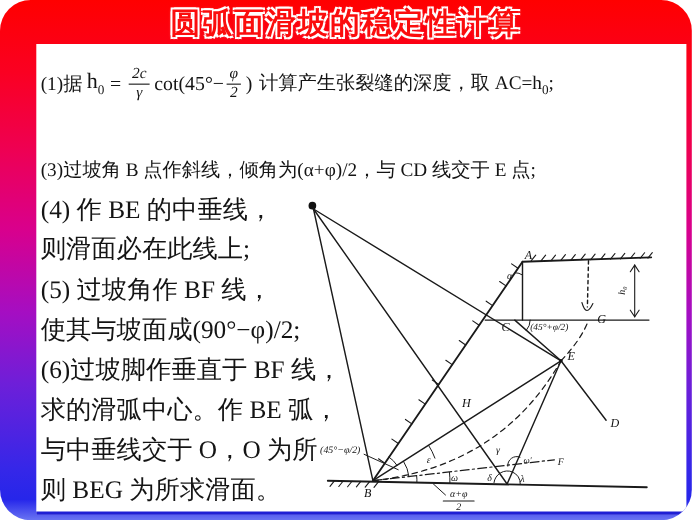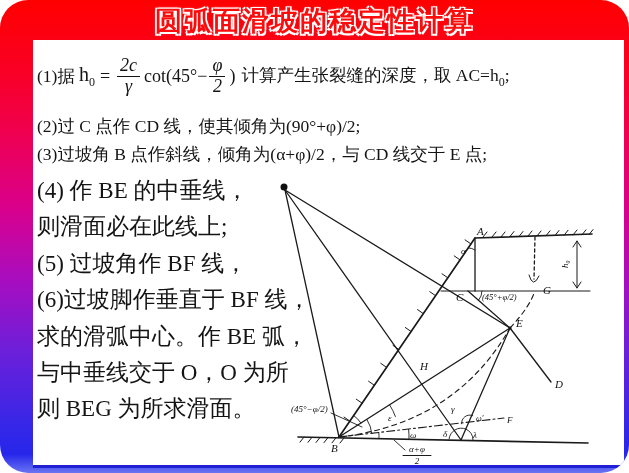--- a/index.html
+++ b/index.html
@@ -18,21 +18,21 @@
     position:absolute; left:33px; top:40px; width:571px; height:425px;
     background:#ffffff; border-bottom:3px solid #1f1fd4; color:#141414;padding-left:20px;
   }
   .fline{
     position:absolute; left:4px; top:4px; height:64px; display:flex; align-items:center;
     font-size:17.5px; white-space:nowrap;
   }
   .fvar{font-size:20px; margin-left:4px;}
   .fsub{font-size:12px; vertical-align:sub;}
   .feq{margin:0 5px; font-size:18px;}
-  .frac{display:inline-flex; flex-direction:column; align-items:center; line-height:1.1; margin:0 2px; font-size:18px;}
+  .frac{display:inline-flex; flex-direction:column; align-items:center; line-height:1.1; margin:0 2px; font-size:14px;}
   .frac .num{padding:0 3px; border-bottom:1.5px solid #141414; font-style:italic;}
   .frac .den{padding:0 3px; font-style:italic;}
   .fcot{font-size:18px; margin-left:2px;}
   .ftext{margin-left:6px;}
   .tline{position:absolute; left:4px; white-space:nowrap; font-size:17.5px;}
   .tline2{top:74px;}
   .tline3{top:102px;}
   .leftcol{position:absolute; left:4px; top:133px; width:272px; font-size:23px; line-height:36.4px; white-space:nowrap;}
   .diagram{position:absolute; left:237px; top:128px;}
   .diagram text{font-family:"Liberation Serif","DejaVu Serif",serif; fill:#111; font-style:italic;}
@@ -56,27 +56,27 @@
       </span>
       <span class="fcot">cot(45°−</span>
       <span class="frac">
         <span class="num">φ</span>
         <span class="den">2</span>
       </span>
       <span class="fcot">)</span>
       <span class="ftext"><span>计算产生张裂缝的深度，取 AC=h</span><span class="fsub">0</span><span>;</span></span>
     </div>
 
-    <div class="tline tline2">(2)过 C 点作 CD 线，使其倾角为(90°+φ)/2;</div>
     <div class="tline tline3">(3)过坡角 B 点作斜线，倾角为(α+φ)/2，与 CD 线交于 E 点;</div>
 
     <div class="leftcol">
       <div>(4) 作 BE 的中垂线，</div>
       <div>则滑面必在此线上;</div>
       <div>(5) 过坡角作 BF 线，</div>
+      <div>使其与坡面成(90°−φ)/2;</div>
       <div>(6)过坡脚作垂直于 BF 线，</div>
       <div>求的滑弧中心。作 BE 弧，</div>
       <div>与中垂线交于 O，O 为所</div>
       <div>则 BEG 为所求滑面。</div>
     </div>
 
     <svg class="diagram" width="340" height="297" viewBox="270 168 340 297">
       <g stroke="#1a1a1a" stroke-width="1.3" fill="none" stroke-linecap="round">
 
         <circle cx="284" cy="187" r="3.5" fill="#111" stroke="none"></circle>

